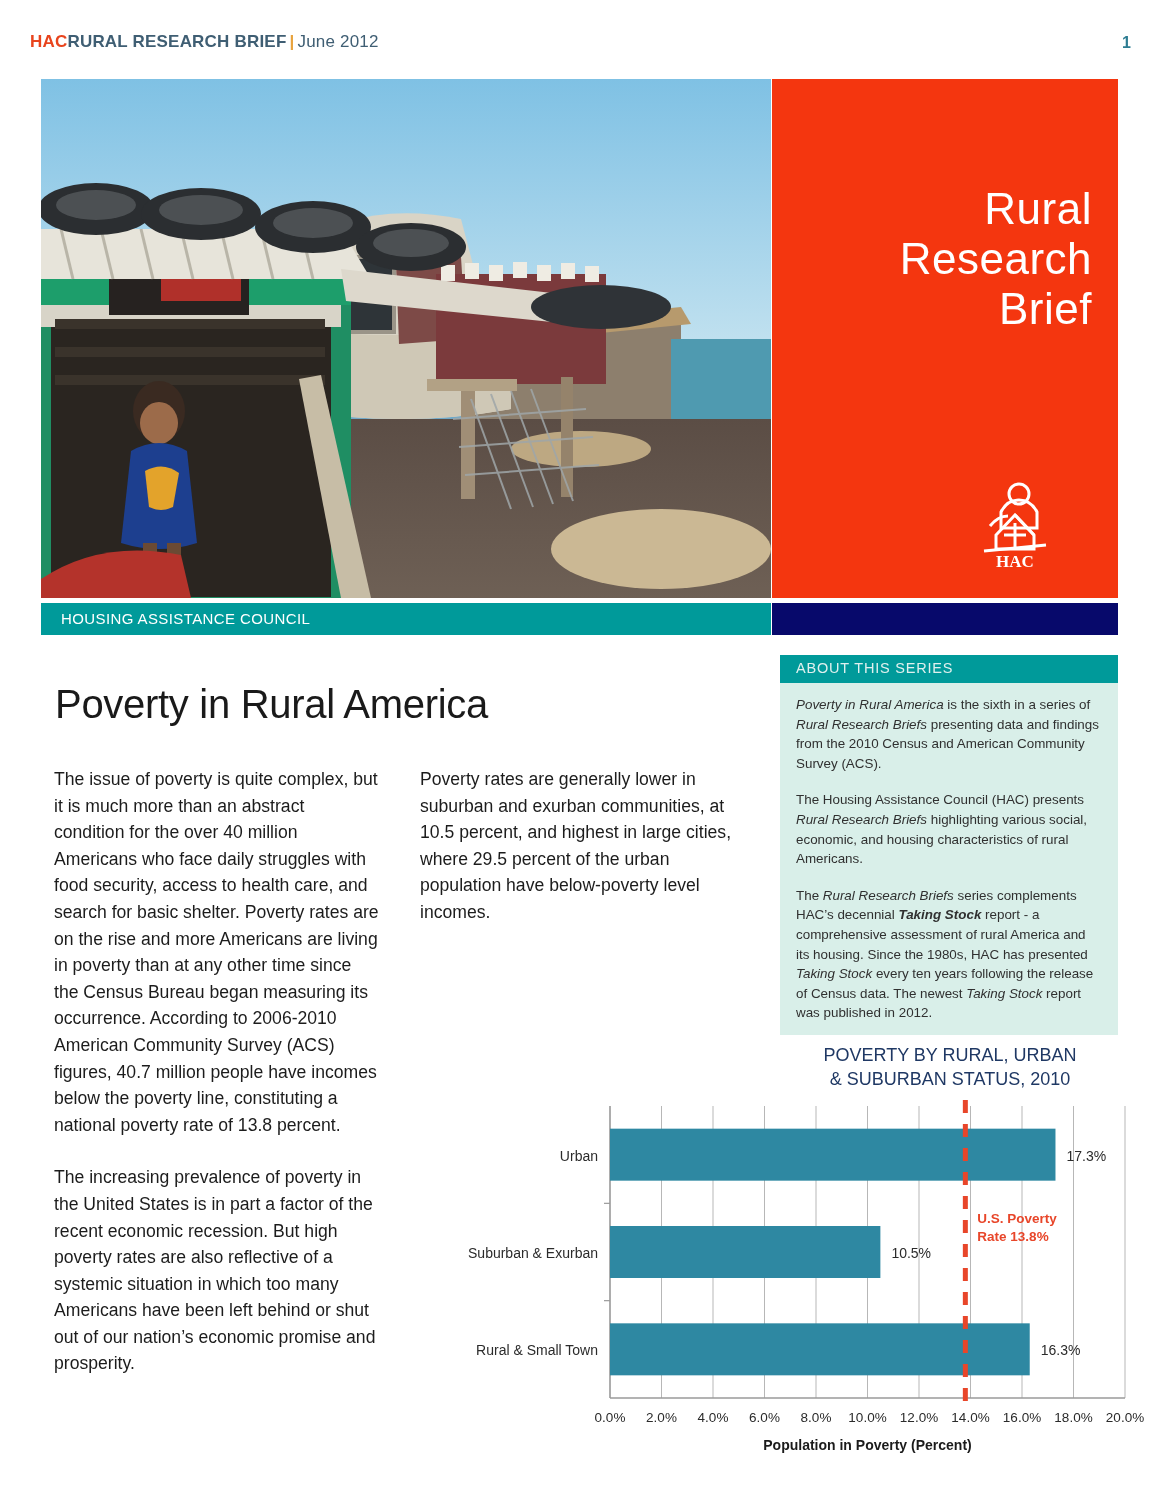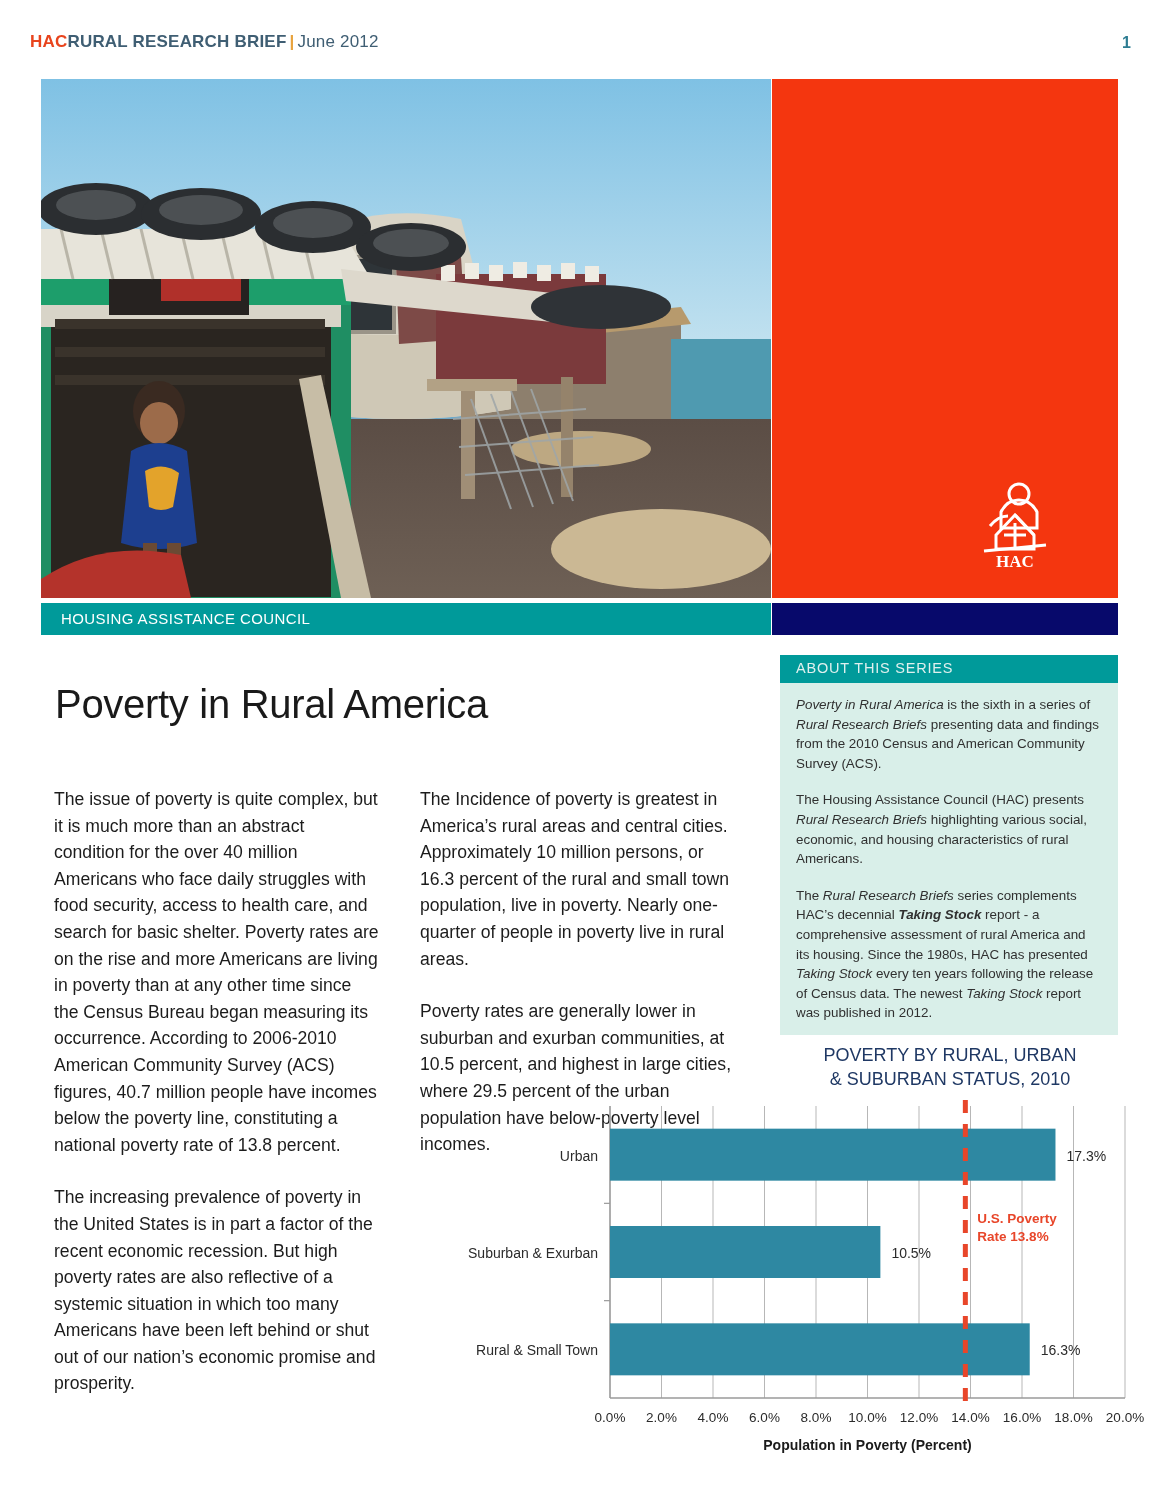--- a/index.html
+++ b/index.html
@@ -23,21 +23,21 @@
   .logo{position:absolute;right:62px;top:400px;width:82px;height:90px;}
 
   .tealband{position:absolute;left:41px;top:603px;width:730px;height:32px;background:#009a9a;}
   .tealband span{position:absolute;left:20px;top:7px;color:#ffffff;font-size:15px;letter-spacing:.4px;}
   .navyband{position:absolute;left:772px;top:603px;width:346px;height:32px;background:#07096b;}
 
   
   .maintitle{position:absolute;left:55px;top:655px;font-size:40px;color:#1a1a1a;font-weight:normal;letter-spacing:-.3px;}
 
   
-  .col{position:absolute;font-size:17.6px;line-height:26.6px;color:#1c1c1c;margin-top:20px;}
+  .col{position:absolute;font-size:17.6px;line-height:26.6px;color:#1c1c1c;}
   .col p{margin:0 0 26px 0;}
   .col1{left:54px;top:766px;width:325px;}
   .col2{left:420px;top:766px;width:318px;}
 
   
   .sideheadbar{position:absolute;left:780px;top:655px;width:338px;height:28px;background:#009a9a;}
   .sideheadbar span{position:absolute;left:16px;top:5px;color:#dff0ee;font-size:14.5px;letter-spacing:.8px;}
   .sidebox{position:absolute;left:780px;top:683px;width:338px;height:352px;background:#d9efe9;}
   .sidebox .inner{position:absolute;left:16px;top:12px;width:306px;font-size:13.4px;line-height:19.6px;color:#303030;}
   .sidebox .inner p{margin:0 0 17px 0;}
@@ -161,20 +161,25 @@
       <path d="M104 392 q18 -10 34 2 l-6 34 q-12 6 -24 0 Z" fill="#e3a32b"></path>
       <rect x="102" y="464" width="14" height="60" fill="#6b4a34"></rect>
       <rect x="126" y="464" width="14" height="60" fill="#6b4a34"></rect>
     </g>
 
     <path d="M0 500 q60 -40 140 -24 l10 43 H0 Z" fill="#b4332b"></path>
   </svg>
 </div>
 
 <div class="orangepanel">
+  <div class="ptitle">
+    <div>Rural</div>
+    <div>Research</div>
+    <div>Brief</div>
+  </div>
   <div class="logo">
     <svg viewBox="0 0 82 90" aria-hidden="true">
       <g fill="none" stroke="#ffffff" stroke-width="3">
         <circle cx="45" cy="15" r="10"></circle>
         <path d="M27 33 q6 -12 18 -12 q12 0 18 12 l0 16 l-36 0 Z"></path>
         <path d="M16 47 q8 -10 18 -10"></path>
         <path d="M41 36 L22 56 L22 70 L60 70 L60 56 Z"></path>
         <path d="M41 36 L60 56"></path>
         <path d="M30 56 L52 56"></path>
         <path d="M41 44 L41 70"></path>
@@ -190,21 +195,20 @@
 </div>
 <div class="navyband"></div>
 
 <h1 class="maintitle">Poverty in Rural America</h1>
 
 <div class="col col1">
   <p>The issue of poverty is quite complex, but it is much more than an abstract condition for the over 40 million Americans who face daily struggles with food security, access to health care, and search for basic shelter. Poverty rates are on the rise and more Americans are living in poverty than at any other time since the Census Bureau began measuring its occurrence. According to 2006-2010 American Community Survey (ACS) figures, 40.7 million people have incomes below the poverty line, constituting a national poverty rate of 13.8 percent.</p>
   <p>The increasing prevalence of poverty in the United States is in part a factor of the recent economic recession. But high poverty rates are also reflective of a systemic situation in which too many Americans have been left behind or shut out of our nation’s economic promise and prosperity.</p>
 </div>
 <div class="col col2">
-  <p>The Incidence of poverty is greatest in America’s rural areas and central cities.  Approximately 10 million persons, or 16.3 percent of the rural and small town population, live in poverty.  Nearly one-quarter of people in poverty live in rural areas.</p>
   <p>Poverty rates are generally lower in suburban and exurban communities, at 10.5 percent, and highest in large cities, where 29.5 percent of the urban population have below-poverty level incomes.</p>
 </div>
 
 <div class="sideheadbar">
   <span>ABOUT THIS SERIES</span>
 </div>
 <div class="sidebox">
   <div class="inner">
     <p><em>Poverty in Rural America</em><span> is the sixth in a series of </span><em>Rural Research Briefs</em><span> presenting data and findings from the 2010 Census and American Community Survey (ACS).</span></p>
     <p><span>The Housing Assistance Council (HAC) presents </span><em>Rural Research Briefs</em><span> highlighting various social, economic, and housing characteristics of rural Americans.</span></p>

